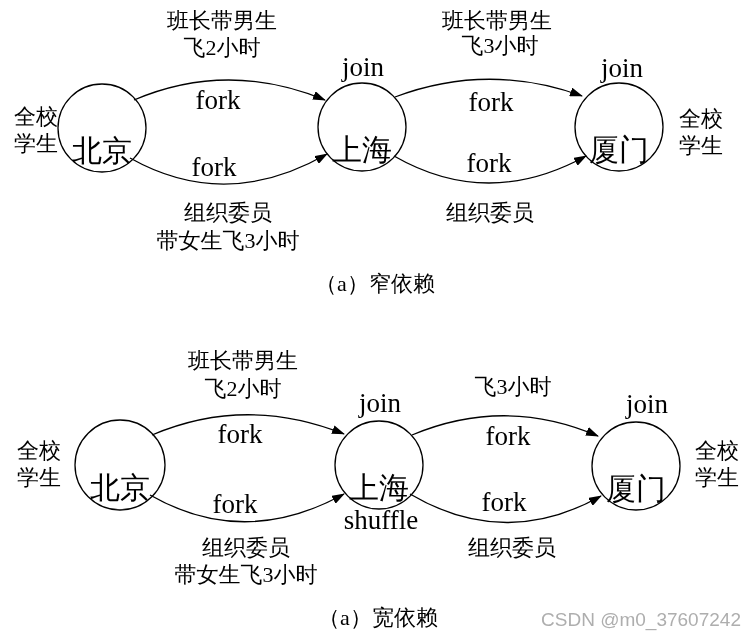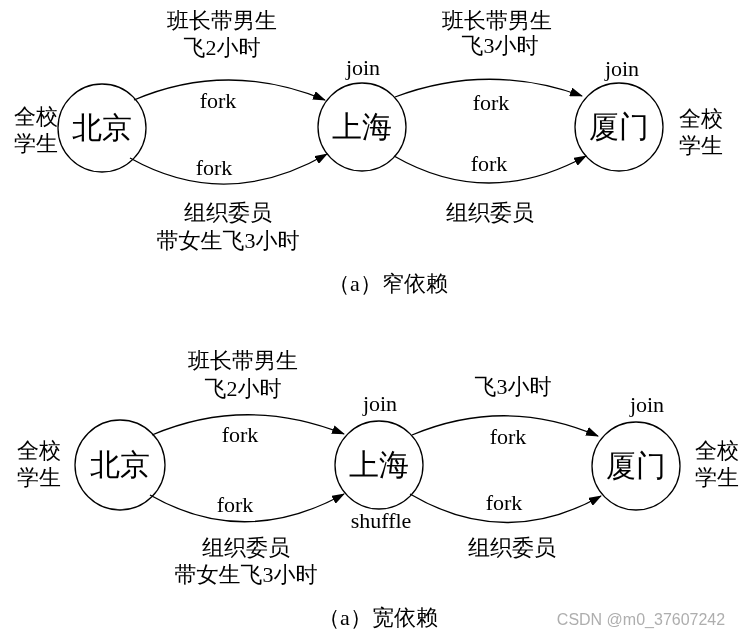--- a/index.html
+++ b/index.html
@@ -5,26 +5,26 @@
   html,body { margin:0; padding:0; background:#ffffff; }
   .canvas {
     position:relative; width:742px; height:640px; background:#ffffff;
     font-family:"Liberation Serif","DejaVu Serif",serif; color:#000;
     overflow:hidden;
     border-radius:17px;
   }
   svg.layer { position:absolute; left:0; top:0; }
   .t { position:absolute; transform:translate(-50%,-50%); white-space:nowrap;
        font-size:22px; line-height:1.15; }
-  .en   { font-size:22px; }
-  .node { font-size:30px; }
+  .en   { font-size:27px; }
+  .node { font-size:30px;margin-top:23px; }
   .side { font-size:22px; line-height:27px; text-align:left; }
   .cap  { font-size:22px; }
   .wm   { font-family:"Liberation Sans","DejaVu Sans",sans-serif;
-          font-size:16px; color:#aeaeae; }
+          font-size:19px; color:#aeaeae; }
 </style>
 </head>
 <body>
 
 <div class="canvas">
 
   <svg class="layer" width="742" height="640" viewBox="0 0 742 640">
     <defs>
       <marker id="arrow" markerUnits="userSpaceOnUse" markerWidth="13" markerHeight="9" refX="12" refY="4.5" orient="auto">
         <path d="M0,0 L13,4.5 L0,9 Z" fill="#000"></path>
@@ -73,21 +73,21 @@
   </div>
   <div class="t side" style="left:701px; top:132px">
     <div>全校</div>
     <div>学生</div>
   </div>
 
   <div class="t" style="left:228px; top:213px">组织委员</div>
   <div class="t" style="left:228px; top:241px">带女生飞3小时</div>
   <div class="t" style="left:490px; top:213px">组织委员</div>
 
-  <div class="t cap" style="left:388px; top:284px">（a）窄依赖</div>
+  <div class="t cap" style="left:375px; top:284px">（a）窄依赖</div>
 
   <div class="t" style="left:243px; top:361px">班长带男生</div>
   <div class="t" style="left:243px; top:389px">飞2小时</div>
   <div class="t" style="left:513px; top:387px">飞3小时</div>
 
   <div class="t en" style="left:380px; top:404px">join</div>
   <div class="t en" style="left:647px; top:405px">join</div>
 
   <div class="t en" style="left:240px; top:435px">fork</div>
   <div class="t en" style="left:508px; top:437px">fork</div>

